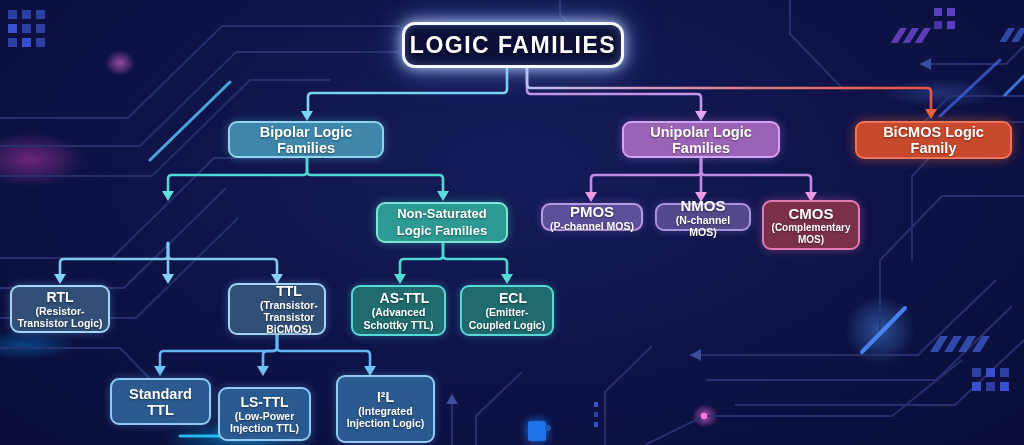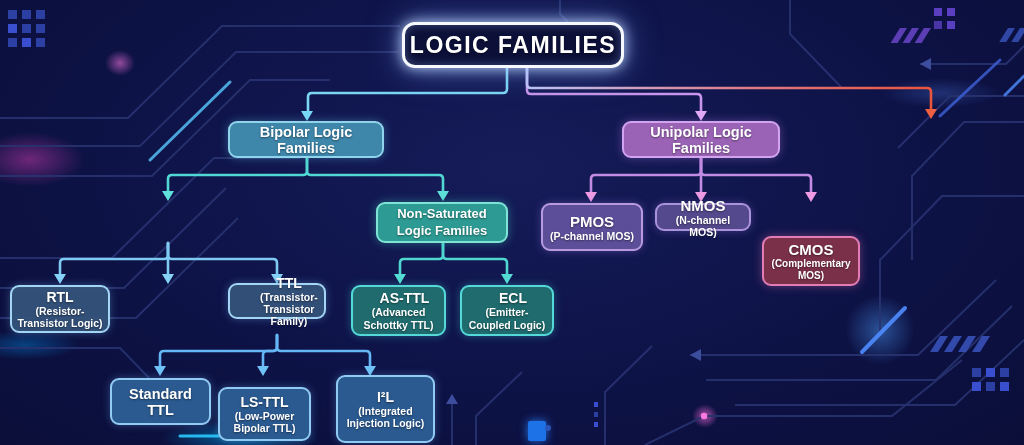--- a/index.html
+++ b/index.html
@@ -34,30 +34,30 @@
   .n-unipolar{left:622px;top:121px;width:158px;height:37px;background:#9a63b5;border-color:#d2a3ee;box-shadow:0 0 10px rgba(190,120,230,.4);}
   .n-unipolar .nt{font-size:14.5px;}
   .n-bicmos{left:855px;top:121px;width:157px;height:38px;background:#c7492d;border-color:#f07352;box-shadow:0 0 12px rgba(255,95,55,.5);}
   .n-bicmos .nt{font-size:14.5px;}
 
   .n-saturated{left:103px;top:202px;width:130px;height:41px;background:#58a1d0;border-color:#b0e0f8;box-shadow:0 0 10px rgba(120,190,240,.4);}
   .n-saturated .nt{font-size:13px;line-height:1.25;}
   .n-nonsaturated{left:376px;top:202px;width:132px;height:41px;background:#2d9b93;border-color:#7fe3d6;box-shadow:0 0 10px rgba(70,215,200,.4);}
   .n-nonsaturated .nt{font-size:13px;line-height:1.25;}
 
-  .n-pmos{left:541px;top:203px;width:102px;height:48px;background:#5c4e98;border-color:#b89bdf;box-shadow:0 0 9px rgba(160,120,230,.35);}
+  .n-pmos{left:541px;top:203px;width:102px;height:28px;background:#5c4e98;border-color:#b89bdf;box-shadow:0 0 9px rgba(160,120,230,.35);}
   .n-nmos{left:655px;top:203px;width:96px;height:28px;background:#55498d;border-color:#aa92dc;box-shadow:0 0 9px rgba(160,120,230,.35);}
-  .n-cmos{left:762px;top:200px;width:98px;height:50px;background:#7b3049;border-color:#e27cb4;box-shadow:0 0 10px rgba(240,110,180,.4);margin-top:36px;}
+  .n-cmos{left:762px;top:200px;width:98px;height:50px;background:#7b3049;border-color:#e27cb4;box-shadow:0 0 10px rgba(240,110,180,.4);}
   .n-pmos .nt,.n-nmos .nt,.n-cmos .nt{font-size:15px;}
   .n-pmos .ns,.n-nmos .ns{font-size:10.5px;}
   .n-cmos .ns{font-size:10px;line-height:1.15;}
 
   .n-rtl{left:10px;top:285px;width:100px;height:48px;}
   .n-dtl{left:121px;top:285px;width:96px;height:48px;}
-  .n-ttl{left:228px;top:283px;width:98px;height:36px;padding-left:28px;}
+  .n-ttl{left:228px;top:283px;width:98px;height:52px;padding-left:28px;}
   .n-rtl,.n-dtl,.n-ttl{background:rgba(53,85,124,.92);border-color:#a3d5f5;box-shadow:0 0 9px rgba(120,190,245,.35);}
   .n-rtl .nt,.n-dtl .nt,.n-ttl .nt{font-size:14px;}
   .n-rtl .ns,.n-dtl .ns,.n-ttl .ns{font-size:10.5px;line-height:1.15;}
 
   .n-asttl{left:351px;top:285px;width:95px;height:51px;}
   .n-ecl{left:460px;top:285px;width:94px;height:51px;}
   .n-asttl,.n-ecl{background:#1f6b6e;border-color:#54d8d8;box-shadow:0 0 9px rgba(70,215,215,.35);}
   .n-asttl .nt,.n-ecl .nt{font-size:14px;margin-left:12px;}
   .n-asttl .ns,.n-ecl .ns{font-size:10.5px;line-height:1.15;}
 
@@ -227,20 +227,23 @@
   <div class="node n-title">
     <div class="nt">LOGIC FAMILIES</div>
   </div>
 
   <div class="node n-bipolar">
     <div class="nt">Bipolar Logic Families</div>
   </div>
   <div class="node n-unipolar">
     <div class="nt">Unipolar Logic Families</div>
   </div>
+  <div class="node n-bicmos">
+    <div class="nt">BiCMOS Logic Family</div>
+  </div>
 
   <div class="node n-nonsaturated">
     <div class="nt">Non-Saturated Logic Families</div>
   </div>
 
   <div class="node n-pmos">
     <div class="nt">PMOS</div>
     <div class="ns">(P-channel MOS)</div>
   </div>
   <div class="node n-nmos">
@@ -251,37 +254,37 @@
     <div class="nt">CMOS</div>
     <div class="ns">(Complementary MOS)</div>
   </div>
 
   <div class="node n-rtl">
     <div class="nt">RTL</div>
     <div class="ns">(Resistor-Transistor Logic)</div>
   </div>
   <div class="node n-ttl">
     <div class="nt">TTL</div>
-    <div class="ns">(Transistor-Transistor Family)</div>
+    <div class="ns">(Transistor-Transistor BiCMOS)</div>
   </div>
 
   <div class="node n-asttl">
     <div class="nt">AS-TTL</div>
     <div class="ns">(Advanced Schottky TTL)</div>
   </div>
   <div class="node n-ecl">
     <div class="nt">ECL</div>
     <div class="ns">(Emitter-Coupled Logic)</div>
   </div>
 
   <div class="node n-stdttl">
     <div class="nt">Standard TTL</div>
   </div>
   <div class="node n-lsttl">
     <div class="nt">LS-TTL</div>
-    <div class="ns">(Low-Power Bipolar TTL)</div>
+    <div class="ns">(Low-Power Injection TTL)</div>
   </div>
   <div class="node n-i2l">
     <div class="nt">I²L</div>
     <div class="ns">(Integrated Injection Logic)</div>
   </div>
 
 </div>
 
 </body></html>

